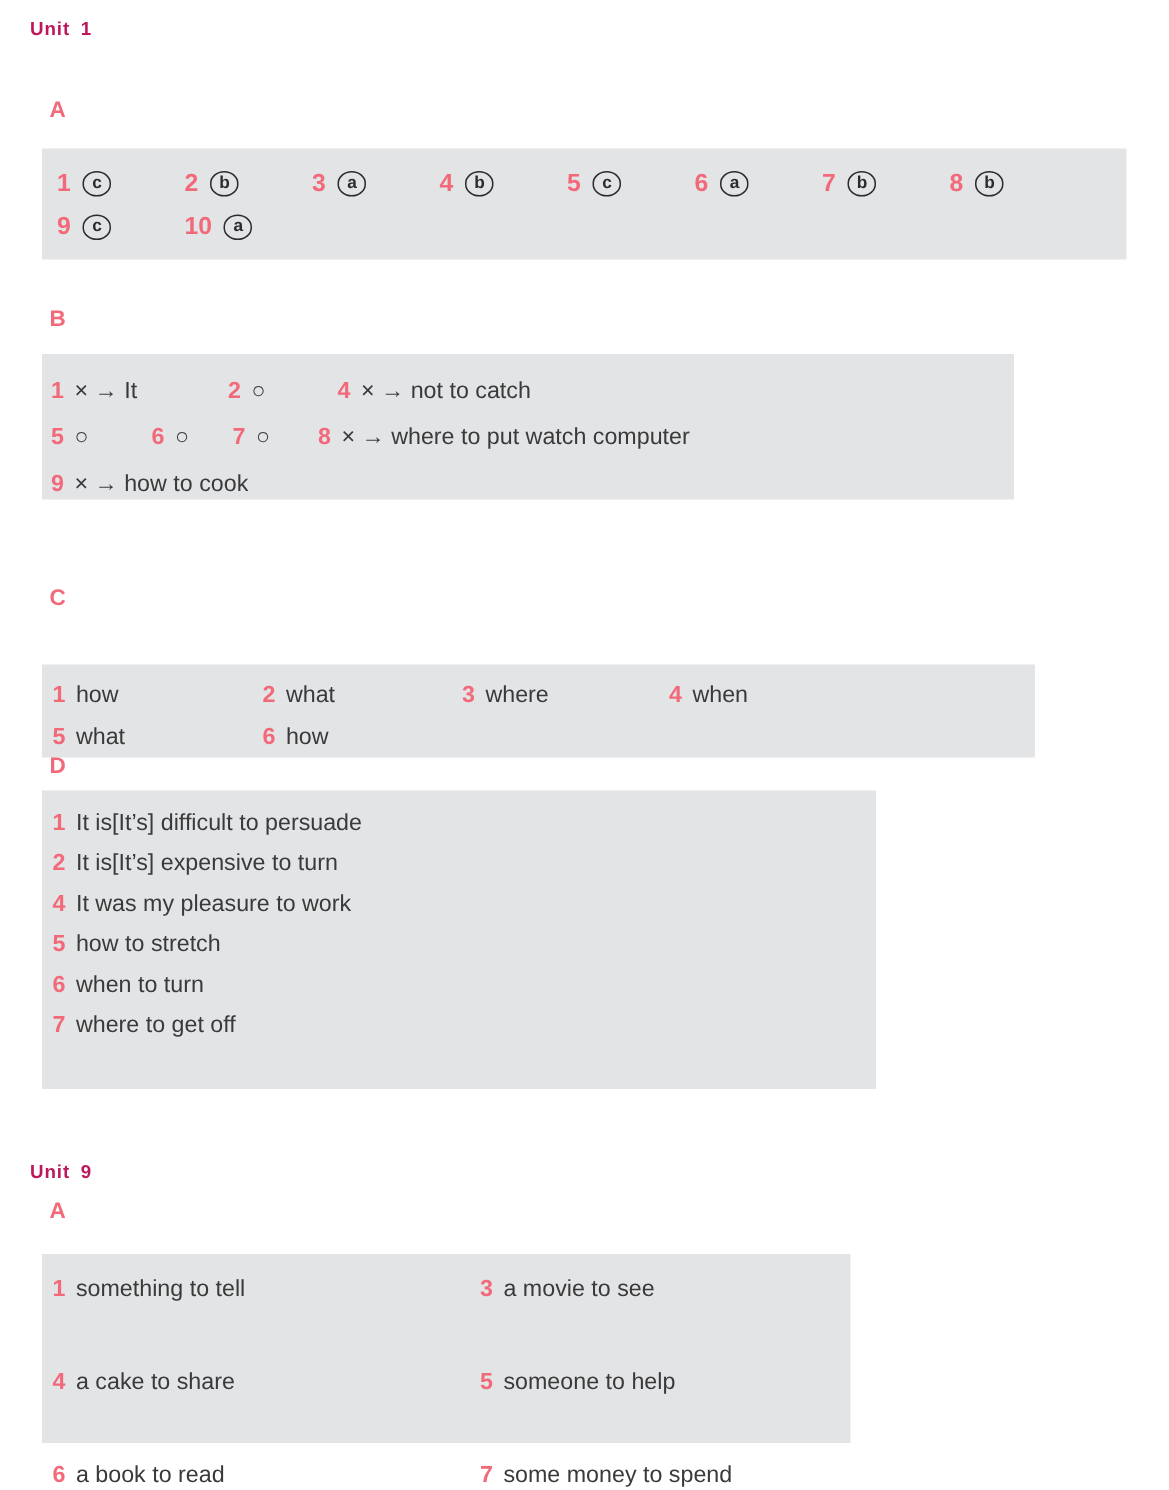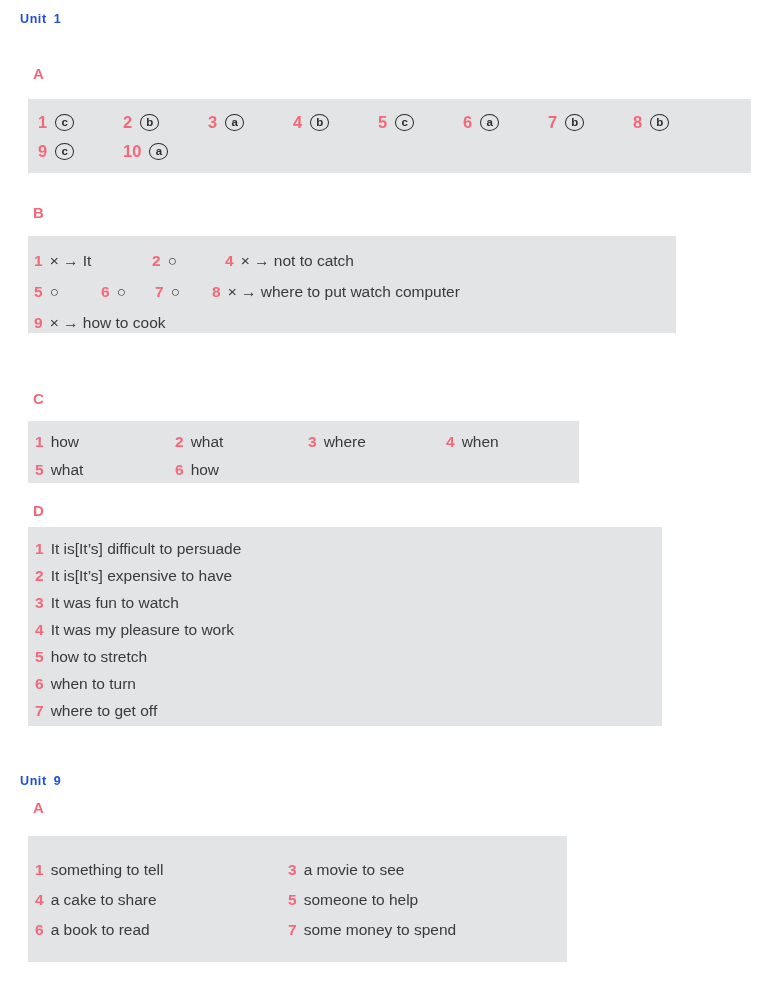--- a/index.html
+++ b/index.html
@@ -6,21 +6,21 @@
   .page{
     position:relative;
     width:779px;height:993px;
     background:#ffffff;
     font-family:"Liberation Sans", sans-serif;
     color:var(--text,#3a3a3a);
     overflow:hidden;
   }
   .unit-title{
     position:absolute;left:20px;
-    font-size:12.5px;font-weight:bold;color:#1d4ed8;
+    font-size:12.5px;font-weight:bold;color:#be185d;
     letter-spacing:0.6px;
     word-spacing:3px;
   }
   .sec-label{
     position:absolute;left:33px;
     font-size:15px;font-weight:bold;color:var(--accent,#f2697a);
   }
   .block{
     position:absolute;
     background:var(--block-bg,#e3e4e6);
@@ -57,23 +57,23 @@
   #u1c-block{
     padding:7px 0 0 7px;
     display:grid;grid-template-columns:140px 133px 138px 1fr;
     align-content:start;line-height:28px;
   }
   
   #u1d-block{padding:8px 0 0 7px;}
   .drow{line-height:27px;white-space:nowrap;}
   
   #u2a-block{
-    padding:19px 0 0 7px;
+    padding:9px 0 0 7px;
     display:grid;grid-template-columns:253px 1fr;
-    align-content:start;line-height:30px;
+    align-content:start;line-height:30px;gap:32px;
   }
 </style>
 </head>
 <body>
 
 <div class="page">
 
   <div class="unit-title" style="top:12px">Unit 1</div>
 
   <div class="sec-label" style="top:65px">A</div>
@@ -136,34 +136,33 @@
       <span class="ib b-w54"><span class="num">6</span><span class="ans">○</span></span>
       <span class="ib b-w57"><span class="num">7</span><span class="ans">○</span></span>
       <span class="ib"><span class="num">8</span><span class="ans">× → where to put watch computer</span></span>
     </div>
     <div class="brow">
       <span class="ib"><span class="num">9</span><span class="ans">× → how to cook</span></span>
     </div>
   </div>
 
   <div class="sec-label" style="top:390px">C</div>
-  <div class="block" id="u1c-block" style="left:28px;top:421px;width:551px;height:62px">
+  <div class="block" id="u1c-block" style="left:28px;top:443px;width:662px;height:62px">
     <span><span class="num">1</span><span class="ans">how</span></span>
     <span><span class="num">2</span><span class="ans">what</span></span>
     <span><span class="num">3</span><span class="ans">where</span></span>
     <span><span class="num">4</span><span class="ans">when</span></span>
     <span><span class="num">5</span><span class="ans">what</span></span>
     <span><span class="num">6</span><span class="ans">how</span></span>
   </div>
 
   <div class="sec-label" style="top:502px">D</div>
-  <div class="block" id="u1d-block" style="left:28px;top:527px;width:634px;height:199px">
+  <div class="block" id="u1d-block" style="left:28px;top:527px;width:556px;height:199px">
     <div class="drow"><span class="num">1</span><span class="ans">It is[It’s] difficult to persuade</span></div>
-    <div class="drow"><span class="num">2</span><span class="ans">It is[It’s] expensive to have</span></div>
-    <div class="drow"><span class="num">3</span><span class="ans">It was fun to watch</span></div>
+    <div class="drow"><span class="num">2</span><span class="ans">It is[It’s] expensive to turn</span></div>
     <div class="drow"><span class="num">4</span><span class="ans">It was my pleasure to work</span></div>
     <div class="drow"><span class="num">5</span><span class="ans">how to stretch</span></div>
     <div class="drow"><span class="num">6</span><span class="ans">when to turn</span></div>
     <div class="drow"><span class="num">7</span><span class="ans">where to get off</span></div>
   </div>
 
   <div class="unit-title" style="top:774px">Unit 9</div>
   <div class="sec-label" style="top:799px">A</div>
   <div class="block" id="u2a-block" style="left:28px;top:836px;width:539px;height:126px">
     <span><span class="num">1</span><span class="ans">something to tell</span></span>

